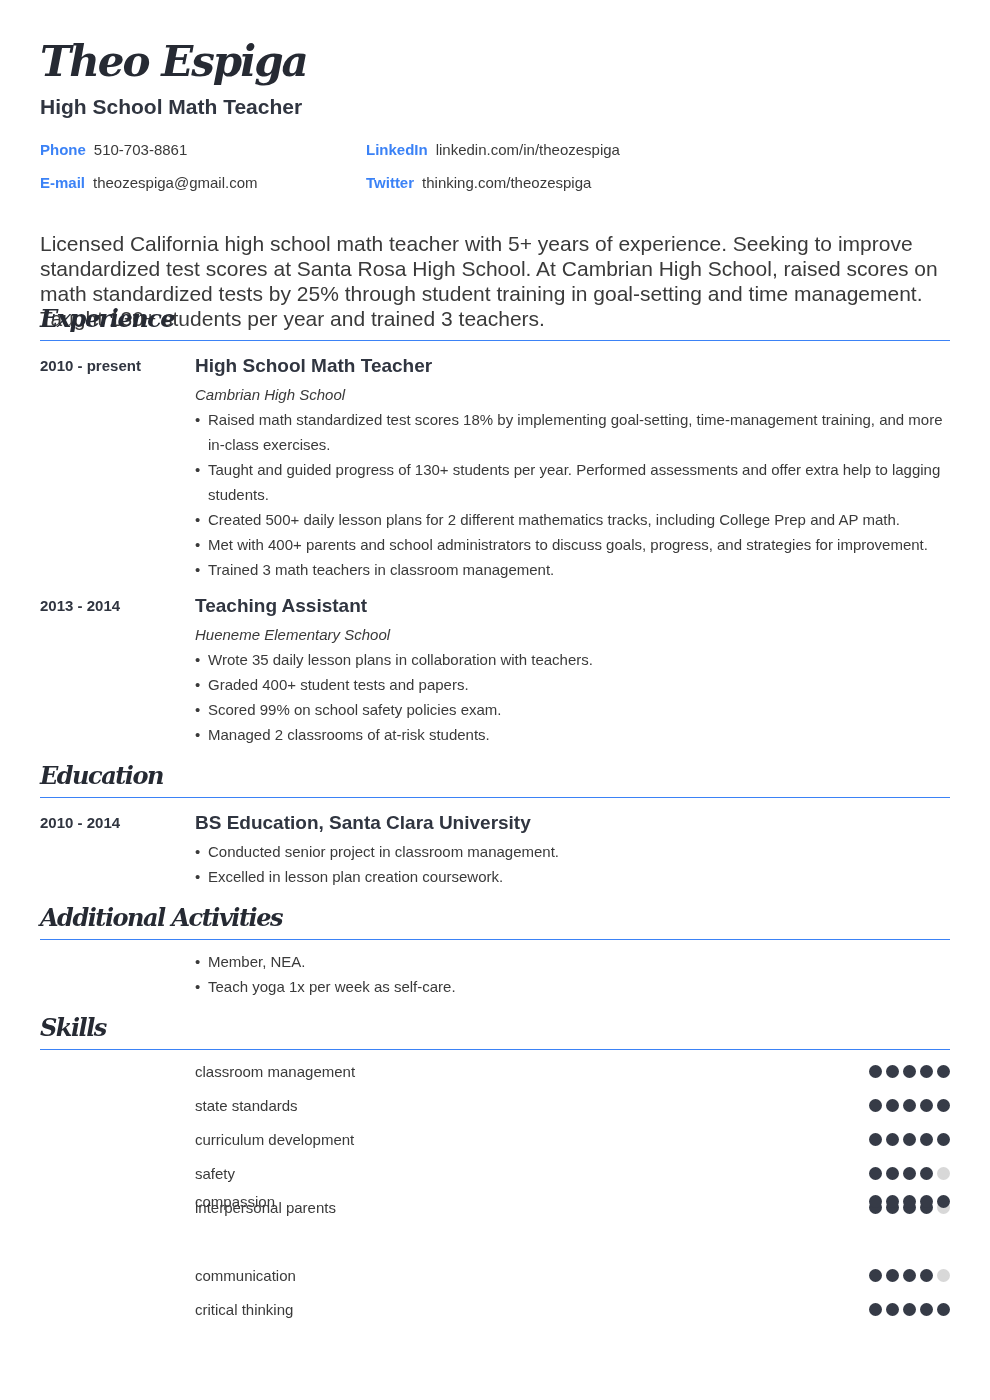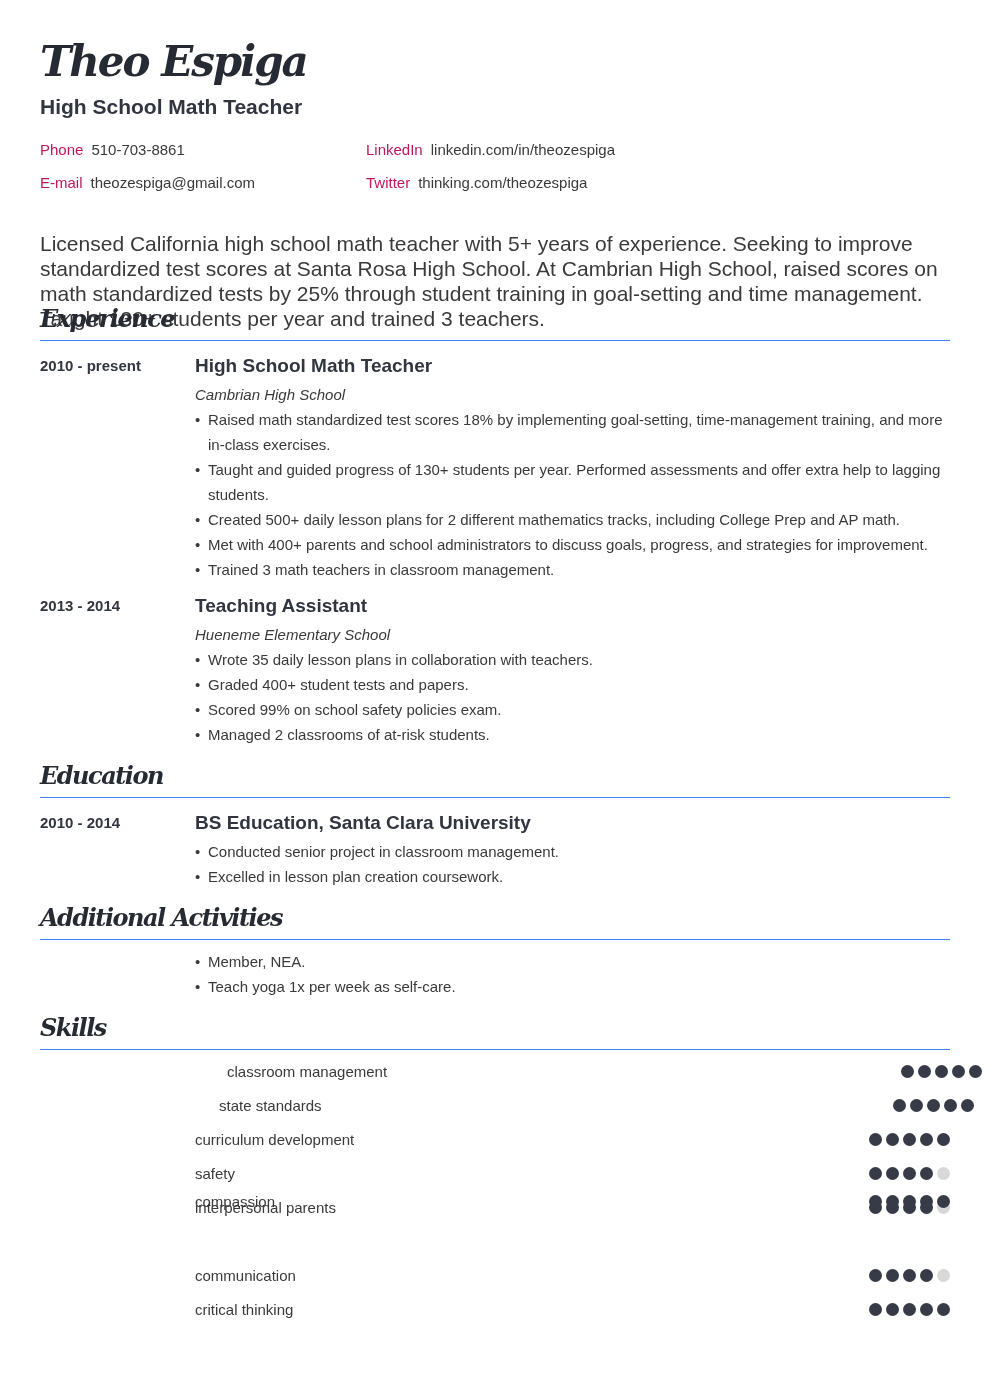--- a/index.html
+++ b/index.html
@@ -1,21 +1,21 @@
 <!DOCTYPE html>
 <html><head>
 <meta charset="utf-8">
 <style>
   html, body { margin: 0; padding: 0; background: #ffffff; }
   body { width: 990px; height: 1400px; position: relative; font-family: "Liberation Sans", sans-serif; color: #3a3a3a; overflow: hidden; }
   .page { position: absolute; left: 40px; top: 0; width: 910px; }
   .name { position: absolute; left: 0; top: 36px; font-family: "DejaVu Serif", serif; font-style: italic; font-weight: bold; font-size: 42px; letter-spacing: -2px; color: #262a33; line-height: 52px; white-space: nowrap; }
   .title { position: absolute; left: 0; top: 94px; font-size: 21px; font-weight: bold; color: #303540; line-height: 26px; }
   .contact { position: absolute; font-size: 15px; line-height: 20px; white-space: nowrap; color: #3a3a3a; }
-  .contact .lbl { font-weight: normal; color: #be185d; margin-right: 8px; }
+  .contact .lbl { font-weight: bold; color: #3b82f6; margin-right: 8px; }
   .summary { position: absolute; left: 0; top: 215px; width: 910px; font-size: 21px; line-height: 25px; color: #3a3a3a; margin-top: 16px; }
   .sec-head { position: absolute; left: 0; width: 910px; border-bottom: 1px solid #3b82f6; }
   .sec-head span { display: block; font-family: "DejaVu Serif", serif; font-style: italic; font-weight: bold; font-size: 24px; letter-spacing: -1.5px; color: #262a33; line-height: 30px; padding-bottom: 6px; }
   .date { position: absolute; left: 0; font-size: 15px; font-weight: bold; color: #303540; line-height: 20px; }
   .job-title { position: absolute; left: 155px; font-size: 19px; font-weight: bold; color: #303540; line-height: 24px; white-space: nowrap; }
   .org { position: absolute; left: 155px; font-size: 15px; font-style: italic; color: #3a3a3a; line-height: 20px; }
   ul.bullets { position: absolute; left: 155px; width: 755px; margin: 0; padding: 0; list-style: none; }
   ul.bullets li { position: relative; padding-left: 13px; font-size: 15px; line-height: 25px; color: #3a3a3a; }
   ul.bullets li::before { content: "•"; position: absolute; left: 0; top: 0; }
   .skill { position: absolute; left: 155px; width: 755px; height: 20px; }
@@ -87,31 +87,31 @@
   </div>
   <ul class="bullets" style="top:949px;">
     <li>Member, NEA.</li>
     <li>Teach yoga 1x per week as self-care.</li>
   </ul>
 
   <div class="sec-head" style="top:1013px;">
     <span>Skills</span>
   </div>
   <div id="skills-list">
-      <div class="skill" style="top: 1062px; margin-left: 32px;">
+      <div class="skill" style="top: 1062px;">
         <span class="sk-name">classroom management</span>
         <span class="dots">
           <span class="dot"></span>
           <span class="dot"></span>
           <span class="dot"></span>
           <span class="dot"></span>
           <span class="dot"></span>
         </span>
       </div>
-      <div class="skill" style="top: 1096px; margin-left: 24px;">
+      <div class="skill" style="top: 1096px;">
         <span class="sk-name">state standards</span>
         <span class="dots">
           <span class="dot"></span>
           <span class="dot"></span>
           <span class="dot"></span>
           <span class="dot"></span>
           <span class="dot"></span>
         </span>
       </div>
       <div class="skill" style="top: 1130px;">

